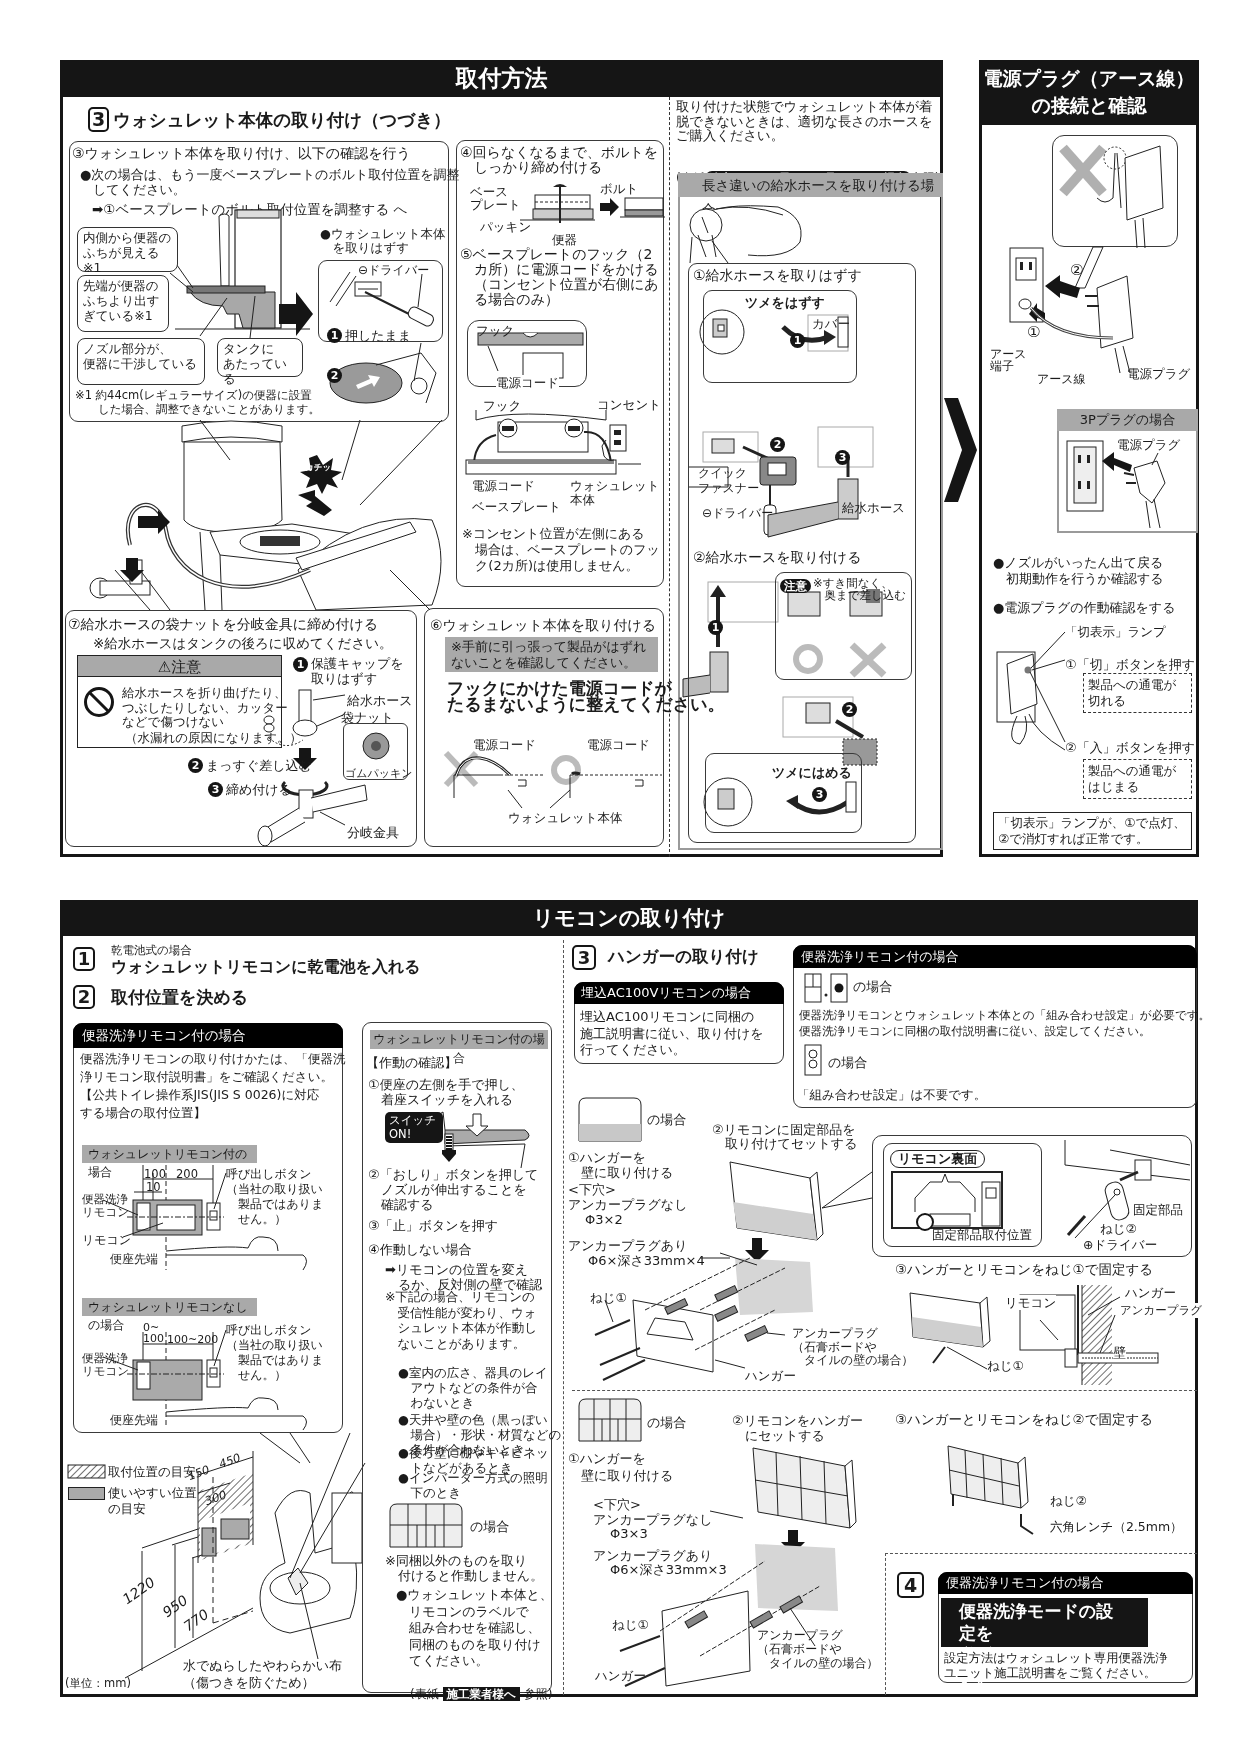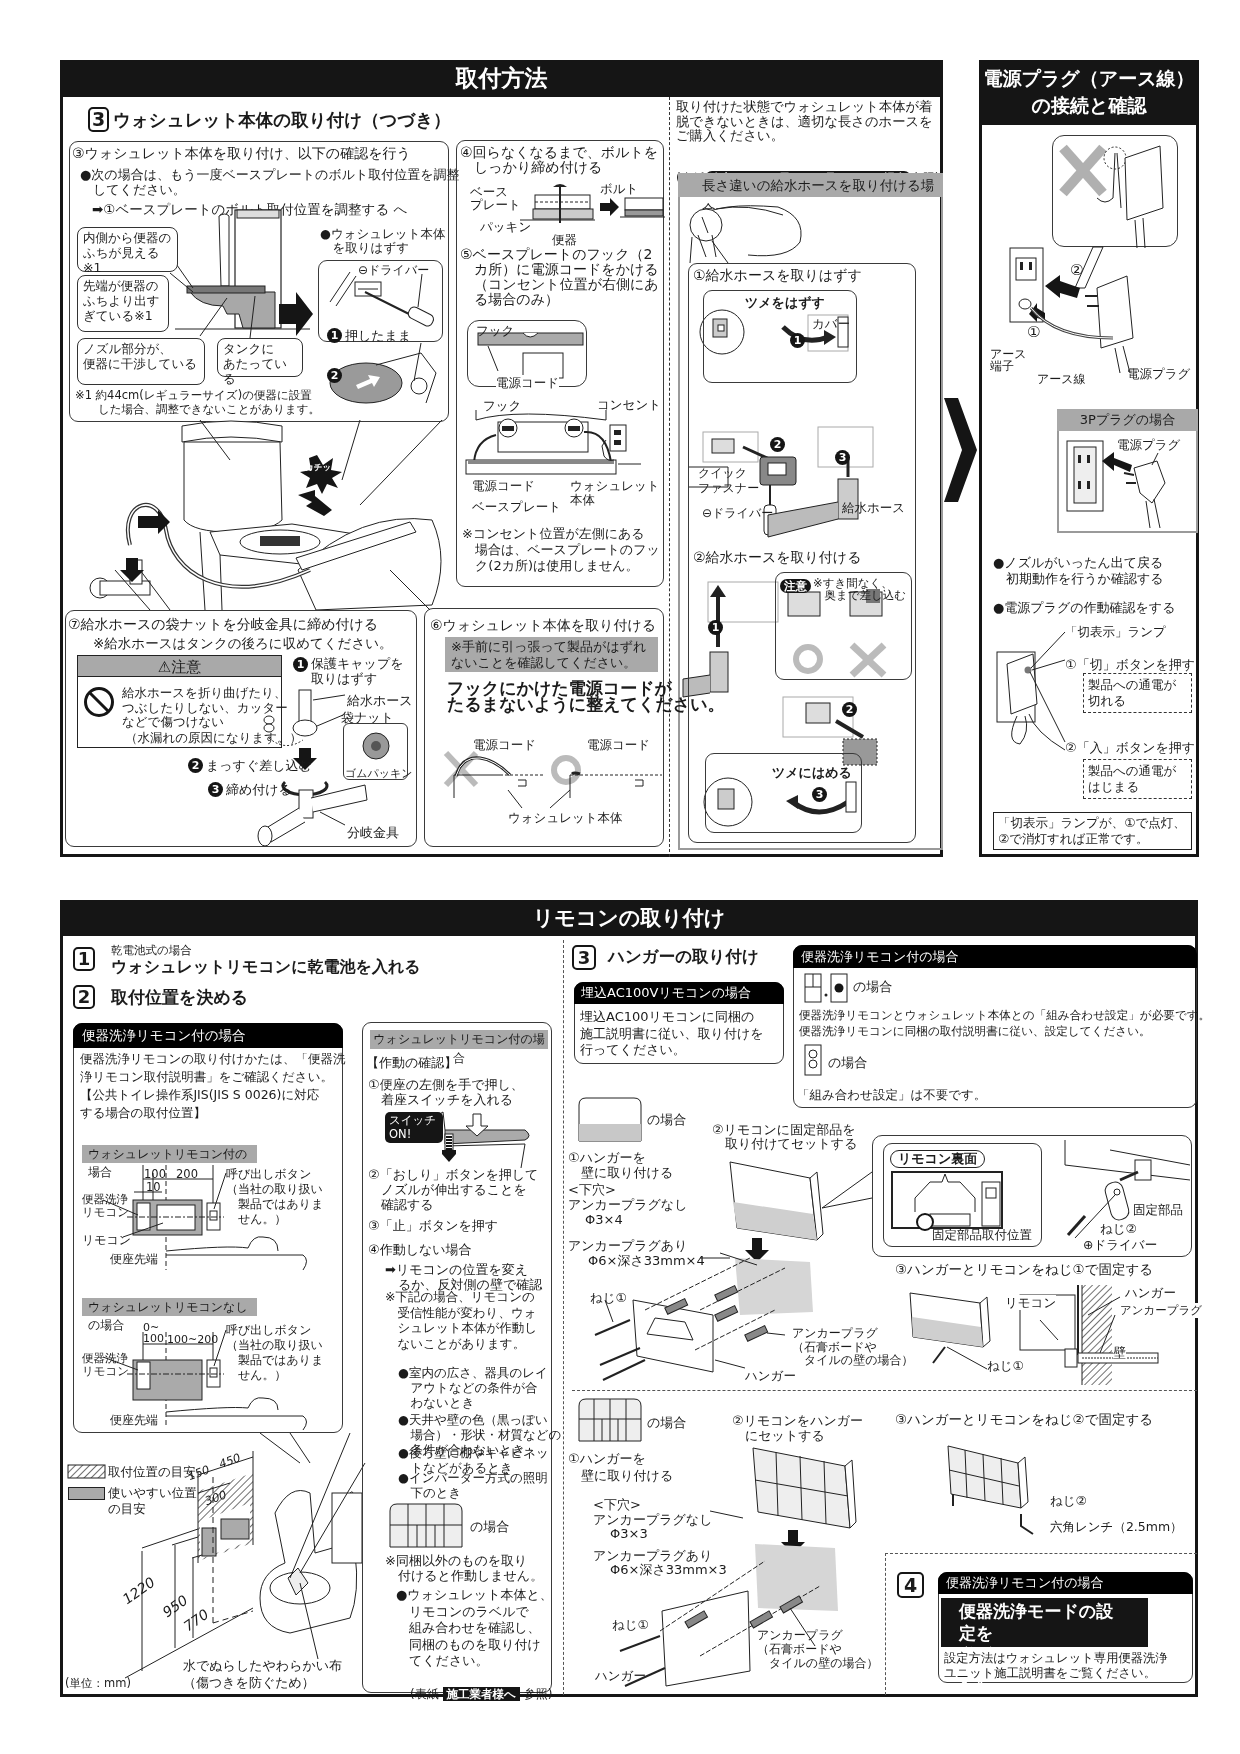--- a/index.html
+++ b/index.html
@@ -619,21 +619,21 @@
 
 <svg style="left:577px;top:1097px" width="66" height="46">
   <path d="M2 8 Q2 1 9 1 L57 1 Q64 1 64 8 L64 44 L2 44 Z" fill="#fff" stroke="#222"></path>
   <rect x="2" y="27" width="62" height="17" fill="#c8c8c8"></rect>
 </svg>
 <div class="t" style="left:647px;top:1112px;font-size:13px">の場合</div>
 <div class="t" style="left:568px;top:1150px;font-size:13px">①ハンガーを
 　壁に取り付ける</div>
 <div class="t" style="left:568px;top:1182px;font-size:13px">&lt;下穴&gt;</div>
 <div class="t" style="left:568px;top:1197px;font-size:13px">アンカープラグなし</div>
-<div class="t" style="left:585px;top:1212px;font-size:13px">Φ3×4</div>
+<div class="t" style="left:585px;top:1212px;font-size:13px">Φ3×2</div>
 <div class="t" style="left:568px;top:1238px;font-size:13px">アンカープラグあり</div>
 <div class="t" style="left:588px;top:1253px;font-size:13px">Φ6×深さ33mm×4</div>
 <svg style="left:585px;top:1150px" width="290" height="240">
   <path d="M145 12 L225 28 L232 90 L152 78 Z" fill="#fff" stroke="#222"></path>
   <path d="M225 28 L232 22 L238 84 L232 90 Z" fill="#fff" stroke="#222"></path>
   <path d="M148 52 L228 64 L232 90 L152 78 Z" fill="#cfcfcf"></path>
   <polygon points="167,88 177,88 177,100 184,100 172,112 160,100 167,100" fill="#151515"></polygon>
   <path d="M150 108 L225 112 L228 162 L155 165 Z" fill="#d6d6d6"></path>
   <line x1="135" y1="103" x2="172" y2="115" stroke="#222"></line>
   <path d="M48 150 L128 165 L128 222 L52 206 Z" fill="#fff" stroke="#222"></path>

